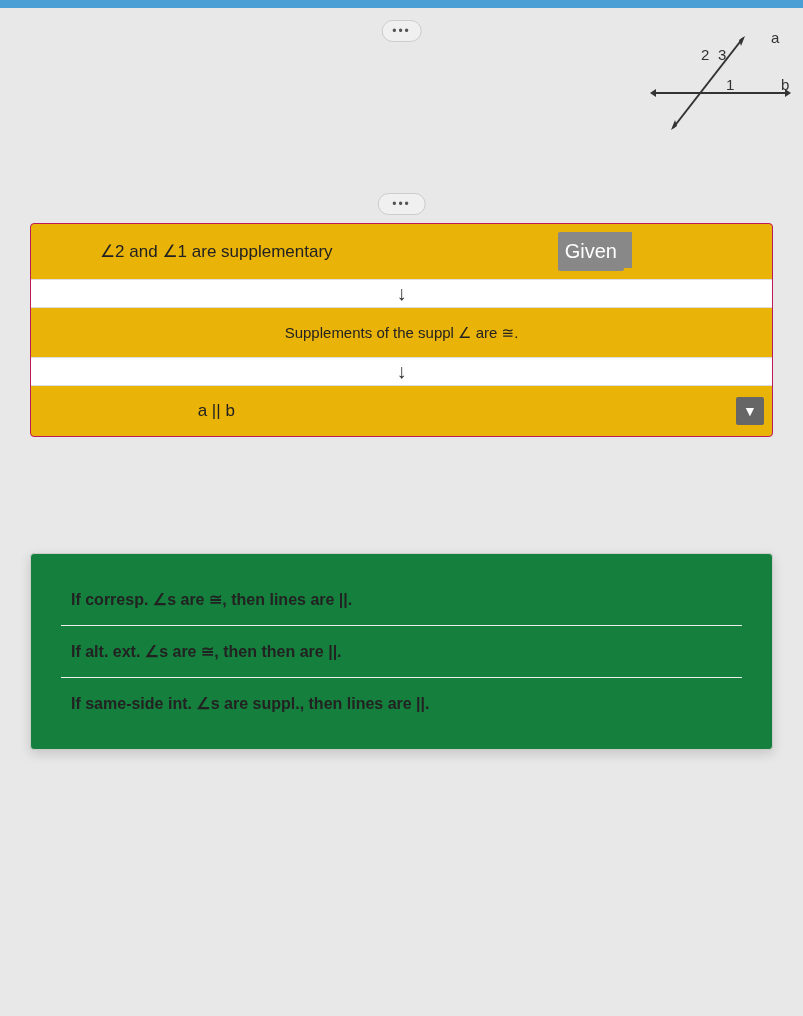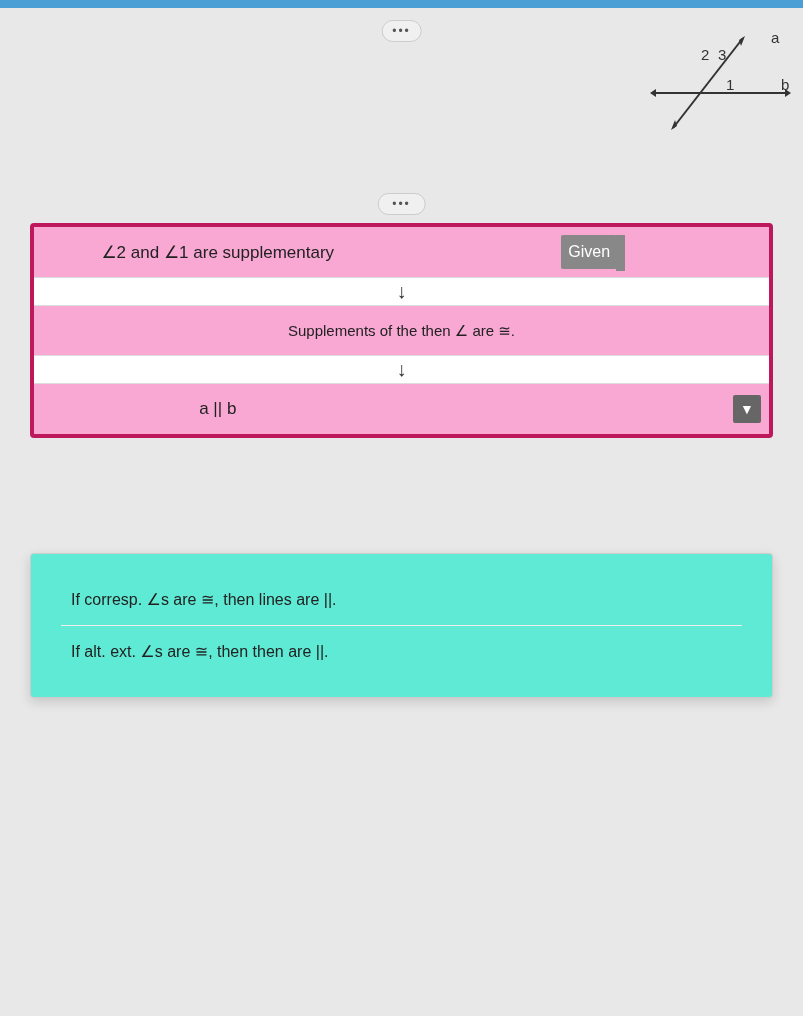--- a/index.html
+++ b/index.html
@@ -70,22 +70,22 @@
       color: #555;
       letter-spacing: 2px;
     }
 
     
     .proof-container {
       position: absolute;
       top: 215px;
       left: 30px;
       right: 30px;
-      background: #f9a8d4;
-      border: 4px solid #be185d;
+      background: #eab308;
+      border: 1px solid #be185d;
       border-radius: 4px;
     }
 
     .proof-statement {
       flex: 1;
       padding: 10px 20px;
       font-size: 17px;
       color: #222;
       text-align: center;
     }
@@ -97,21 +97,21 @@
       color: #222;
       text-align: center;
     }
 
     .reason-filled {
       background-color: #888;
       color: white;
       padding: 8px 7px;
       border-radius: 2px;
       display: inline-block;
-      font-size: 16px;
+      font-size: 20px;
       position: relative;
       margin-left: 8px;
     }
 
     .reason-filled::after {
       content: '';
       position: absolute;
       right: -8px;
       top: 0;
       width: 0;
@@ -157,26 +157,27 @@
       color: white;
       font-size: 14px;
     }
 
     
     .dropdown-menu {
       position: absolute;
       top: 545px;
       left: 30px;
       right: 30px;
-      background: #5eead4;
+      background: #15803d;
       border: 1px solid #ccc;
       border-radius: 4px;
       padding: 20px 30px;
       box-shadow: 0 4px 12px rgba(0,0,0,0.15);
       z-index: 10;
+      font-weight: bold;
     }
 
     .dropdown-item {
       padding: 16px 10px;
       font-size: 16px;
       color: #222;
       border-bottom: 1px solid #eee;
       cursor: pointer;
     }
 
@@ -236,36 +237,37 @@
         <span class="reason-filled">Given</span>
       </div>
     </div>
 
     <div style="text-align:center; padding: 2px 0; background:white; border-bottom: 1px solid #ddd;">
       <span style="font-size:20px; color:#333;">↓</span>
     </div>
 
     <div class="row-content">
       <div class="proof-reason" style="font-size:15px; color:#222;">
-        <span>Supplements of the then ∠ are ≅.</span>
+        <span>Supplements of the suppl ∠ are ≅.</span>
       </div>
     </div>
 
     <div style="text-align:center; padding: 2px 0; background:white; border-bottom: 1px solid #ddd;">
       <span style="font-size:20px; color:#333;">↓</span>
     </div>
 
     <div class="last-proof-row">
       <div class="proof-statement">
         <span>a || b</span>
       </div>
       <div class="proof-reason"></div>
       <div class="dropdown-arrow"></div>
     </div>
 
   </div>
 
   <div class="dropdown-menu">
     <div class="dropdown-item">If corresp. ∠s are ≅, then lines are ||.</div>
     <div class="dropdown-item">If alt. ext. ∠s are ≅, then then are ||.</div>
+    <div class="dropdown-item">If same-side int. ∠s are suppl., then lines are ||.</div>
   </div>
 
 </div>
 
 </body></html>

